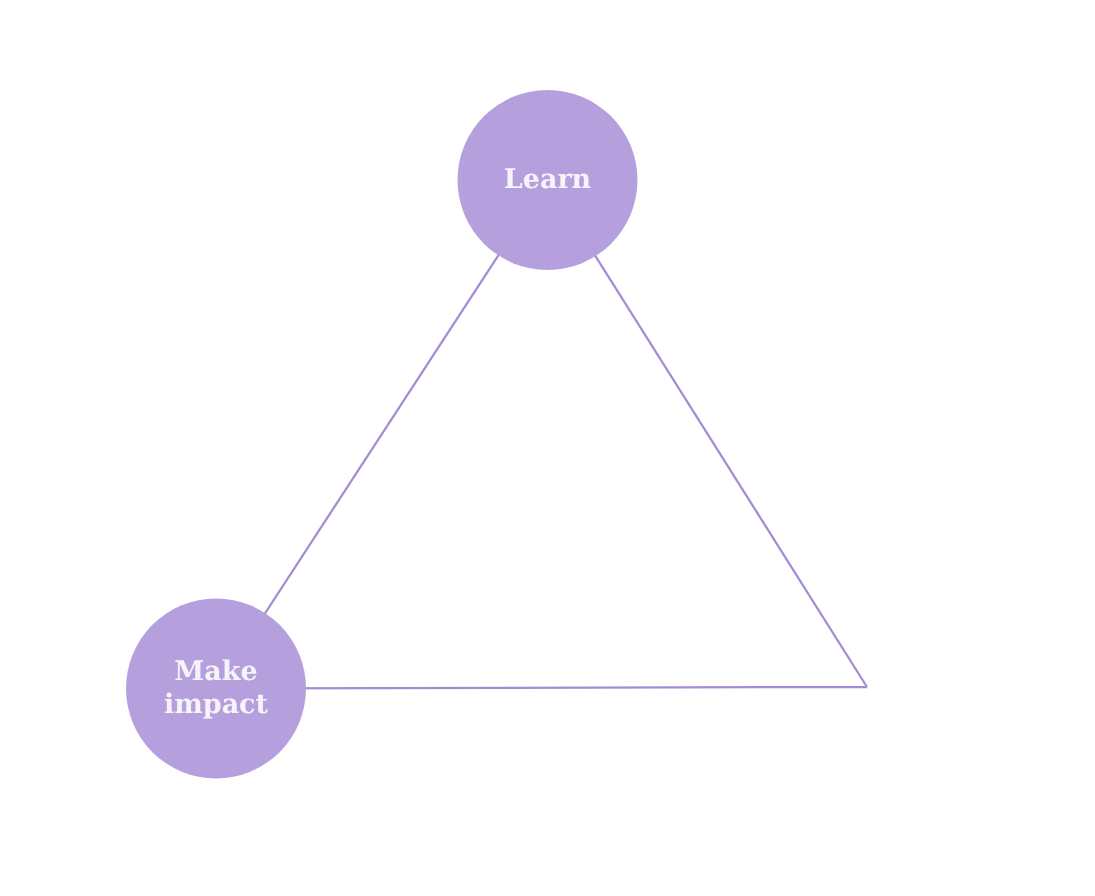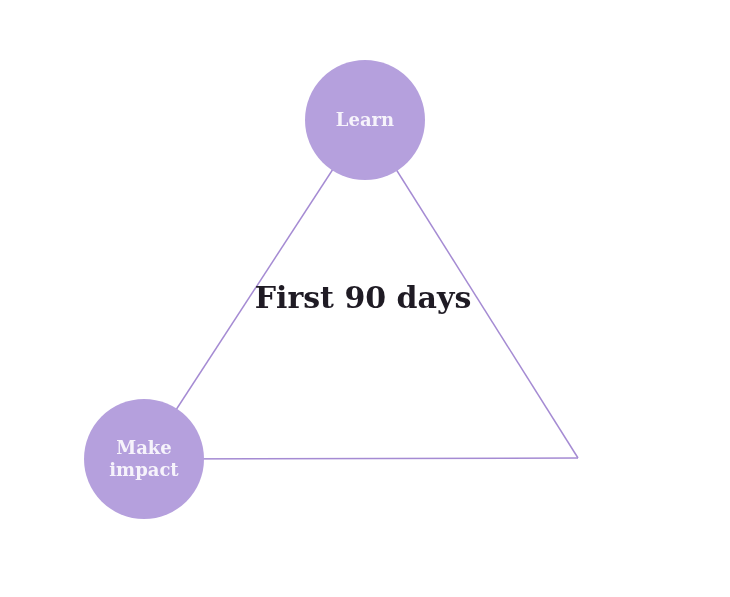--- a/index.html
+++ b/index.html
@@ -65,21 +65,20 @@
 <body>
 
 <div class="canvas">
 
   <svg class="edges" viewBox="0 0 730 597" aria-hidden="true">
     <line x1="365" y1="120" x2="144" y2="459"></line>
     <line x1="365" y1="120" x2="578" y2="458"></line>
     <line x1="144" y1="459" x2="578" y2="458"></line>
   </svg>
 
-  <div class="diagram-title">First 90 days</div>
 
   <div class="node node-make">
     <span class="node-label">Make impact</span>
   </div>
 
   <div class="node node-learn">
     <span class="node-label">Learn</span>
   </div>
 
 

